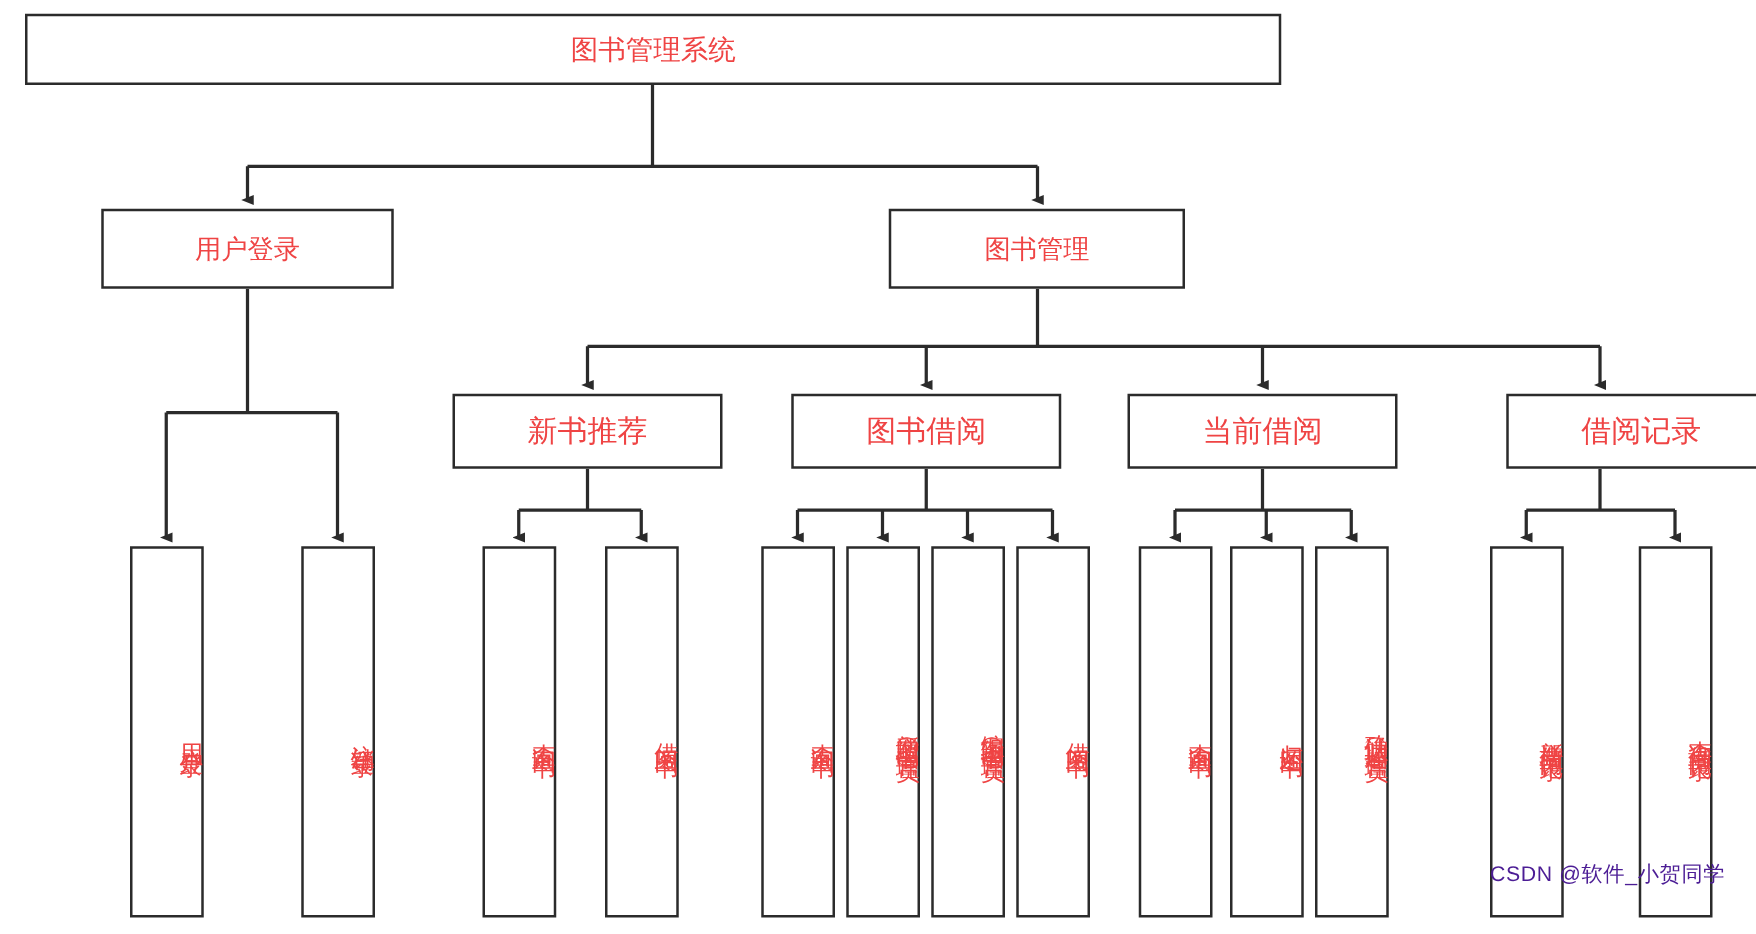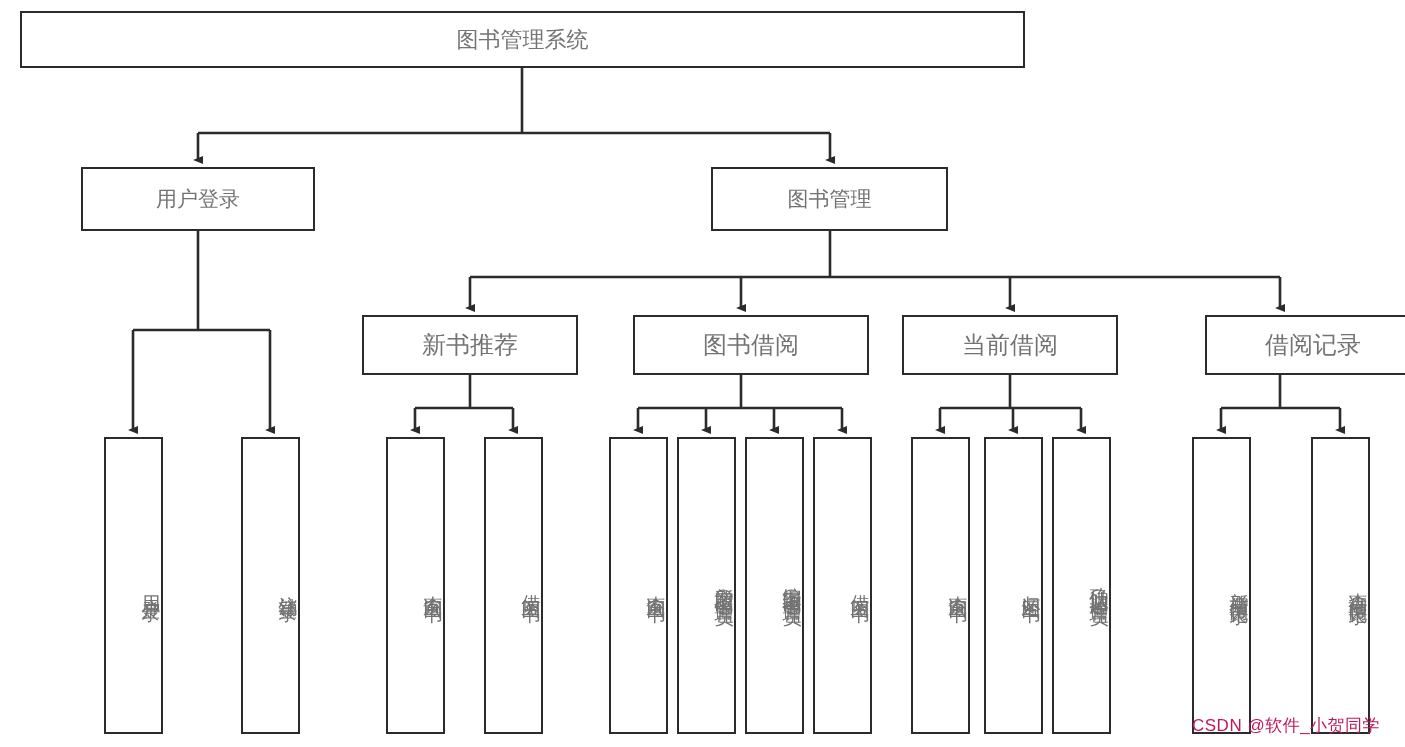--- a/index.html
+++ b/index.html
@@ -23,25 +23,26 @@
     top: 0;
     width: 1405px;
     height: 747px;
     pointer-events: none;
   }
   .node {
     position: absolute;
     box-sizing: border-box;
     border: 2px solid #2b2b2b;
     background: #ffffff;
-    color: #737373;
+    color: #ef4444;
     display: flex;
     align-items: center;
     justify-content: center;
     text-align: left;
+    font-family: Liberation Mono, monospace;
   }
   .node.root {
     font-size: 22px;
   }
   .node.lvl2 {
     font-size: 21px;
   }
   .node.lvl3 {
     font-size: 24px;
   }
@@ -130,21 +131,21 @@
   <div class="node lvl2" id="node-l2-0" style="left: 81px; top: 167px; width: 234px; height: 64px;">
     <span>用户登录</span>
   </div>
   <div class="node lvl2" id="node-l2-1" style="left: 711px; top: 167px; width: 237px; height: 64px;">
     <span>图书管理</span>
   </div>
 
   <div class="node lvl3" id="node-l3-0" style="left: 362px; top: 315px; width: 216px; height: 60px;">
     <span>新书推荐</span>
   </div>
-  <div class="node lvl3" id="node-l3-1" style="left: 633px; top: 315px; width: 236px; height: 60px;">
+  <div class="node lvl3" id="node-l3-1" style="left: 633px; top: 315px; width: 216px; height: 60px;">
     <span>图书借阅</span>
   </div>
   <div class="node lvl3" id="node-l3-2" style="left: 902px; top: 315px; width: 216px; height: 60px;">
     <span>当前借阅</span>
   </div>
   <div class="node lvl3" id="node-l3-3" style="left: 1172px; top: 315px; width: 216px; height: 60px; margin-left: 33px;">
     <span>借阅记录</span>
   </div>
 
   <div class="node leaf" id="node-leaf-0" style="left: 104px; top: 437px; width: 59px; height: 297px;">
@@ -180,15 +181,15 @@
   <div class="node leaf" id="node-leaf-10" style="left: 1052px; top: 437px; width: 59px; height: 297px;">
     <span class="vtext">确认归还（管理员）</span>
   </div>
   <div class="node leaf" id="node-leaf-11" style="left: 1192px; top: 437px; width: 59px; height: 297px;">
     <span class="vtext">新增借阅记录</span>
   </div>
   <div class="node leaf" id="node-leaf-12" style="left: 1311px; top: 437px; width: 59px; height: 297px;">
     <span class="vtext">查询借阅记录</span>
   </div>
 
-  <div class="watermark" id="watermark" style="left: 1192px; top: 714px; color: #be185d;">CSDN @软件_小贺同学</div>
+  <div class="watermark" id="watermark" style="left: 1192px; top: 688px; color: #4c1d95;">CSDN @软件_小贺同学</div>
 
 </div>
 
 </body></html>

